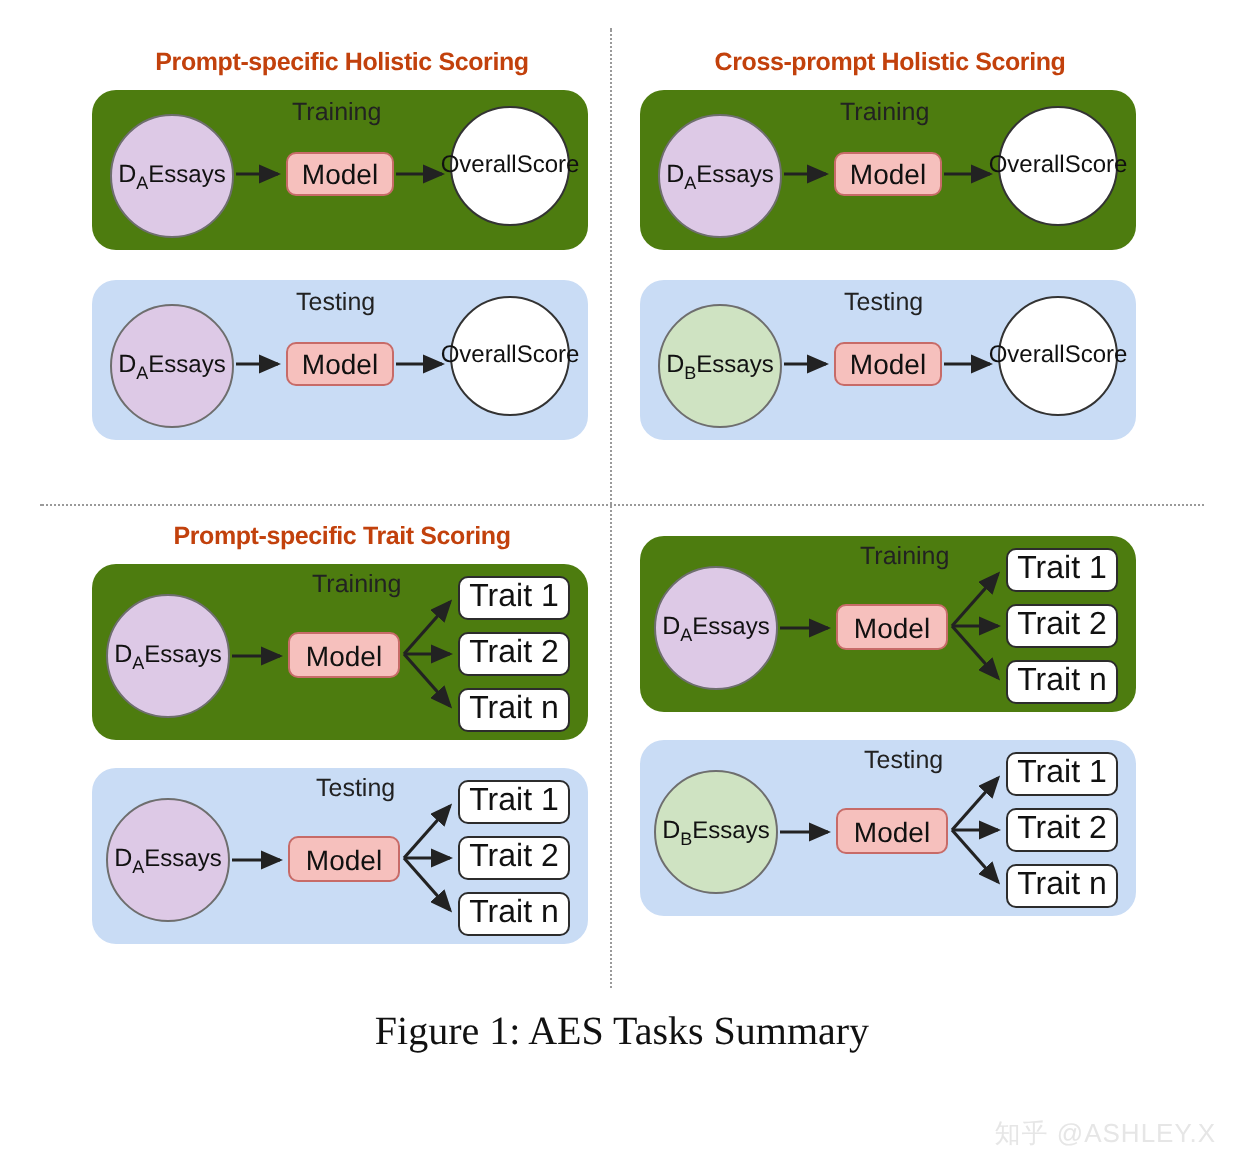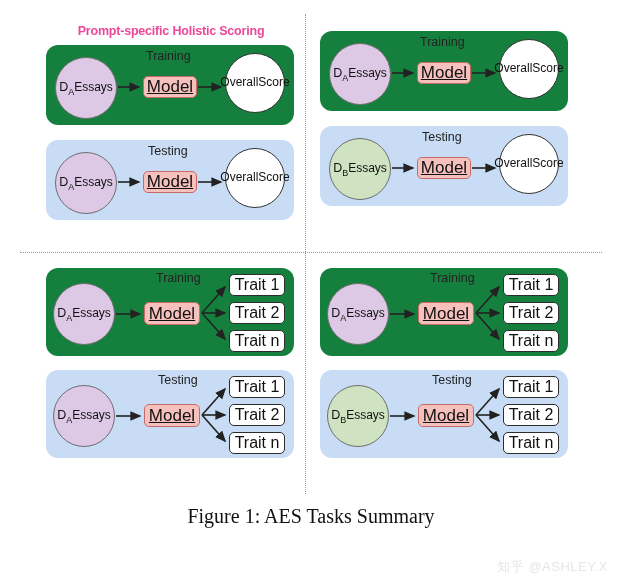--- a/index.html
+++ b/index.html
@@ -20,31 +20,31 @@
     border-top:1.5px dotted #9a9a9a;
   }
   .div-v{
     position:absolute;left:305px;top:14px;width:0;height:480px;
     border-left:1.5px dotted #9a9a9a;
   }
 
   
   .quad{position:absolute;}
   .quad-title{
-    font-size:12.5px;font-weight:bold;color:#ec4899;
+    font-size:12.5px;font-weight:bold;color:#c2410c;
     text-align:center;letter-spacing:-0.2px;
     white-space:nowrap;
   }
 
   .panel{
     position:relative;
     border-radius:12px;
     box-sizing:border-box;
   }
-  .panel.train{background:#15803d;}
+  .panel.train{background:#4d7c0f;}
   .panel.test{background:#c9dcf5;}
 
   .phase-label{
     position:absolute;
     font-size:12.5px;color:#222;
     white-space:nowrap;
   }
 
   .circle{
     position:absolute;
@@ -60,23 +60,22 @@
   .circle.white{background:#ffffff;border:1.4px solid #333;}
   .circle .dsub{font-size:12.5px;}
   .circle .dsub sub{font-size:9px;}
 
   .modelbox{
     position:absolute;
     background:#f6c0bd;
     border:1.2px solid #c76b68;
     border-radius:5px;
     display:flex;align-items:center;justify-content:center;
-    font-size:17px;color:#111;
-    box-sizing:border-box;
-    text-decoration:underline;
+    font-size:14px;color:#111;
+    box-sizing:border-box;
   }
 
   .traitbox{
     position:absolute;
     background:#ffffff;
     border:1.3px solid #2c2c2c;
     border-radius:5px;
     display:flex;align-items:center;justify-content:center;
     font-size:16px;color:#111;
     box-sizing:border-box;
@@ -143,20 +142,21 @@
         <span>Score</span>
       </div>
       <svg class="arrows" width="248" height="80">
         <line x1="72" y1="42" x2="93" y2="42" stroke="#222" stroke-width="1.6" marker-end="url(#ah1)"></line>
         <line x1="152" y1="42" x2="175" y2="42" stroke="#222" stroke-width="1.6" marker-end="url(#ah1)"></line>
       </svg>
     </div>
   </div>
 
   <div class="quad" style="left:320px;top:24px;width:250px;">
+    <div class="quad-title">Cross-prompt Holistic Scoring</div>
 
     <div class="panel train" style="width:248px;height:80px;margin-top:7px;">
       <div class="phase-label" style="left:100px;top:4px;">Training</div>
       <div class="circle purple" style="left:9px;top:12px;width:62px;height:62px;">
         <span class="dsub">D<sub>A</sub></span>
         <span>Essays</span>
       </div>
       <div class="modelbox" style="left:97px;top:31px;width:54px;height:22px;">Model</div>
       <div class="circle white" style="left:179px;top:8px;width:60px;height:60px;">
         <span>Overall</span>
@@ -180,20 +180,21 @@
         <span>Score</span>
       </div>
       <svg class="arrows" width="248" height="80">
         <line x1="72" y1="42" x2="93" y2="42" stroke="#222" stroke-width="1.6" marker-end="url(#ah1)"></line>
         <line x1="152" y1="42" x2="175" y2="42" stroke="#222" stroke-width="1.6" marker-end="url(#ah1)"></line>
       </svg>
     </div>
   </div>
 
   <div class="quad" style="left:46px;top:261px;width:250px;">
+    <div class="quad-title">Prompt-specific Trait Scoring</div>
 
     <div class="panel train" style="width:248px;height:88px;margin-top:7px;">
       <div class="phase-label" style="left:110px;top:3px;">Training</div>
       <div class="circle purple" style="left:7px;top:15px;width:62px;height:62px;">
         <span class="dsub">D<sub>A</sub></span>
         <span>Essays</span>
       </div>
       <div class="modelbox" style="left:98px;top:34px;width:56px;height:23px;">Model</div>
       <div class="traitbox" style="left:183px;top:6px;width:56px;height:22px;">Trait 1</div>
       <div class="traitbox" style="left:183px;top:34px;width:56px;height:22px;">Trait 2</div>

